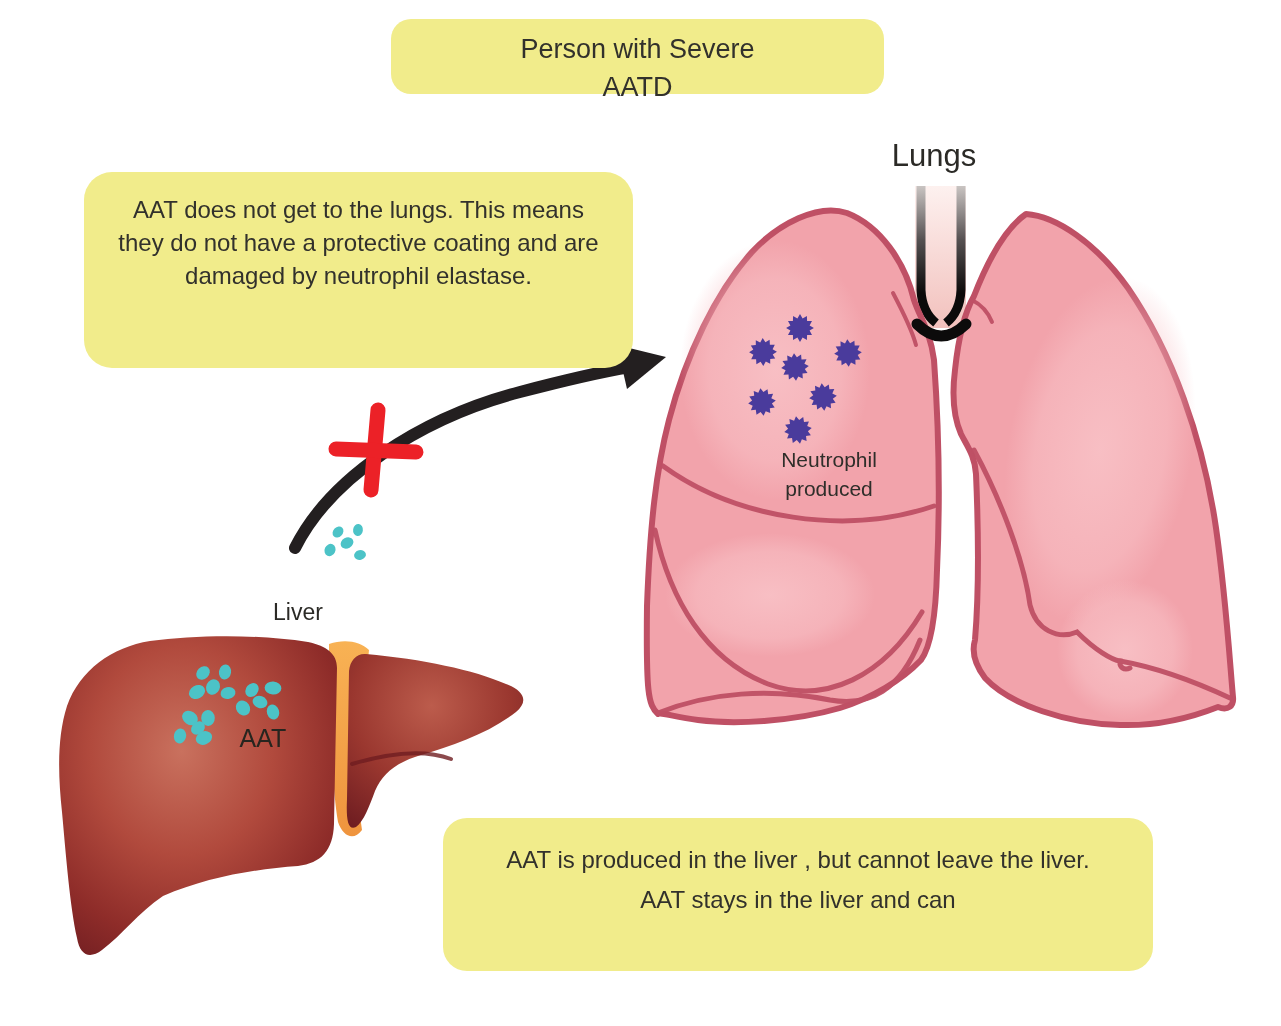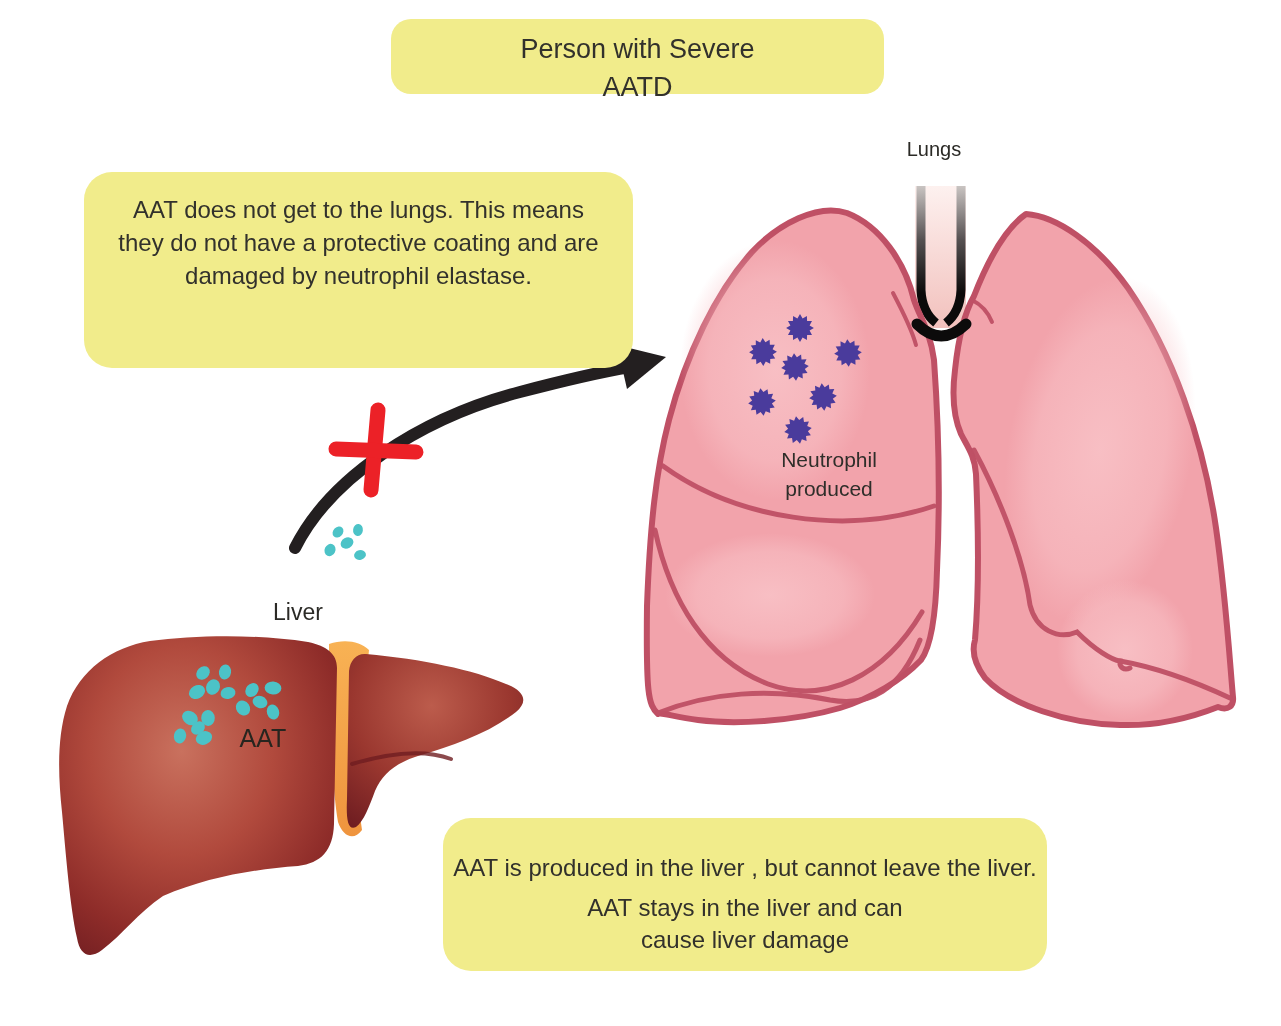--- a/index.html
+++ b/index.html
@@ -10,25 +10,25 @@
   #art{position:absolute;left:0;top:0;}
   .note-box{
     position:absolute;background:#f1ec8b;border-radius:28px;
     text-align:center;color:#32312c;
   }
   .note-box .ln{white-space:nowrap;}
   #title-box{left:391px;top:19px;width:493px;height:75px;border-radius:20px;
     font-size:27px;line-height:38px;padding-top:11px;box-sizing:border-box;}
   #lungs-note-box{left:84px;top:172px;width:549px;height:196px;
     font-size:24px;line-height:33px;padding-top:21px;box-sizing:border-box;}
-  #liver-note-box{left:443px;top:818px;width:604px;height:153px;
-    font-size:24px;line-height:32px;padding-top:34px;box-sizing:border-box;}
+  #liver-note-box{left:443px;top:818px;width:710px;height:153px;
+    font-size:24px;line-height:32px;padding-top:26px;box-sizing:border-box;border-radius:24px;}
   #liver-note-box .para2{margin-top:8px;}
   .organ-label{position:absolute;text-align:center;color:#2b2a26;}
-  #lungs-label{left:864px;top:138px;width:140px;font-size:20px;}
+  #lungs-label{left:864px;top:138px;width:140px;font-size:31px;}
   #liver-label{left:228px;top:599px;width:140px;font-size:23px;}
   #ne-label{left:749px;top:445px;width:160px;font-size:21px;line-height:29px;color:#2f2e2a;}
   #aat-label{left:228px;top:724px;width:70px;font-size:25px;color:#26251f;}
 </style>
 </head>
 <body>
 
 <div id="stage">
 
   <svg id="art" width="1281" height="1026" viewBox="0 0 1281 1026" aria-hidden="true">
@@ -172,21 +172,20 @@
   <div id="lungs-note-box" class="note-box">
     <div class="ln">AAT does not get to the lungs. This means</div>
     <div class="ln">they do not have a protective coating and are</div>
     <div class="ln">damaged by neutrophil elastase.</div>
   </div>
 
   <div id="liver-note-box" class="note-box">
     <div class="ln">AAT is produced in the liver , but cannot leave the liver.</div>
     <div class="para2">
       <div class="ln">AAT stays in the liver and can</div>
-      <div class="ln">cause liver damage</div>
     </div>
   </div>
 
   <div id="lungs-label" class="organ-label">Lungs</div>
   <div id="liver-label" class="organ-label">Liver</div>
   <div id="ne-label" class="organ-label">
     <div>Neutrophil</div>
     <div>produced</div>
   </div>
   <div id="aat-label" class="organ-label">AAT</div>

